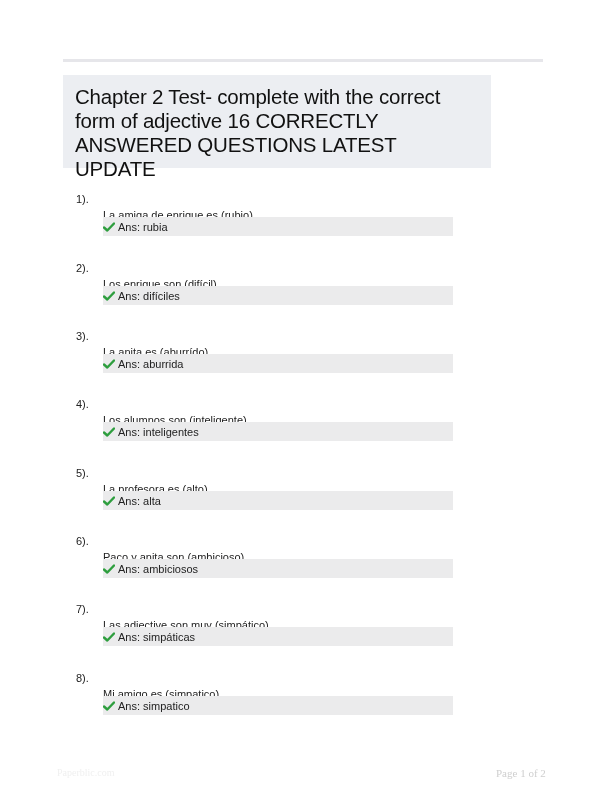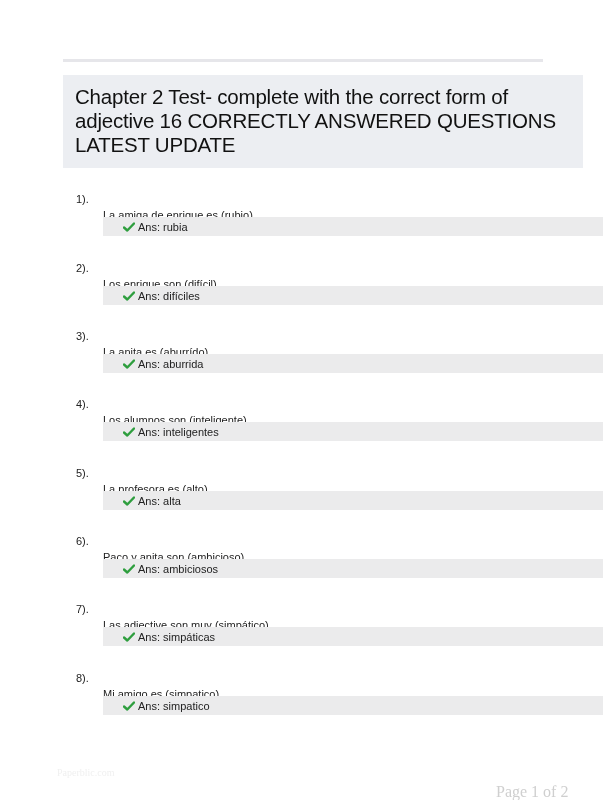--- a/index.html
+++ b/index.html
@@ -1,27 +1,27 @@
 <!DOCTYPE html>
 <html><head>
 <meta charset="utf-8">
 <style>
   html, body { margin:0; padding:0; background:#ffffff; }
   body { width:606px; height:800px; position:relative; font-family:"Liberation Sans", sans-serif; color:#222; overflow:hidden; }
   .top-rule { position:absolute; left:63px; top:59px; width:480px; height:3px; background:#e6e6ea; }
-  .title-box { position:absolute; left:63px; top:75px; width:520px; height:93px; background:#eceef2; box-sizing:border-box; padding:10px 12px 0 12px; }
+  .title-box { position:absolute; left:63px; top:75px; width:428px; height:93px; background:#eceef2; box-sizing:border-box; padding:10px 12px 0 12px; }
   .title-box h1 { margin:0; font-weight:normal; font-size:20.5px; line-height:24px; color:#111; letter-spacing:-0.2px; }
   .q { position:absolute; left:0; width:606px; }
   .q-num { position:absolute; left:76px; top:0; font-size:11px; color:#222; }
   .q-text { position:absolute; left:103px; top:16px; font-size:11px; color:#222; }
-  .ans { position:absolute; left:103px; top:24px; width:500px; height:19px; background:#ebebec; box-sizing:border-box; padding-left:20px; display:flex; align-items:center; }
+  .ans { position:absolute; left:103px; top:24px; width:350px; height:19px; background:#ebebec; box-sizing:border-box; padding-left:0; display:flex; align-items:center; }
   .check { width:12px; height:10px; margin-right:3px; display:inline-block; }
   .ans span { font-size:11px; color:#222; }
   .footer-left { position:absolute; left:57px; top:767px; font-size:10px; color:#f0f0f0; font-family:"Liberation Serif", serif; }
-  .footer-right { position:absolute; left:496px; top:767px; font-size:16px; color:#cfcfcf; font-family:"Liberation Serif", serif;margin-top:16px; }
+  .footer-right { position:absolute; left:496px; top:767px; font-size:11px; color:#cfcfcf; font-family:"Liberation Serif", serif; }
 </style>
 </head>
 <body>
 
 <div class="top-rule"></div>
 
 <div class="title-box">
   <h1>Chapter 2 Test- complete with the correct form of adjective 16 CORRECTLY ANSWERED QUESTIONS LATEST UPDATE</h1>
 </div>
 

